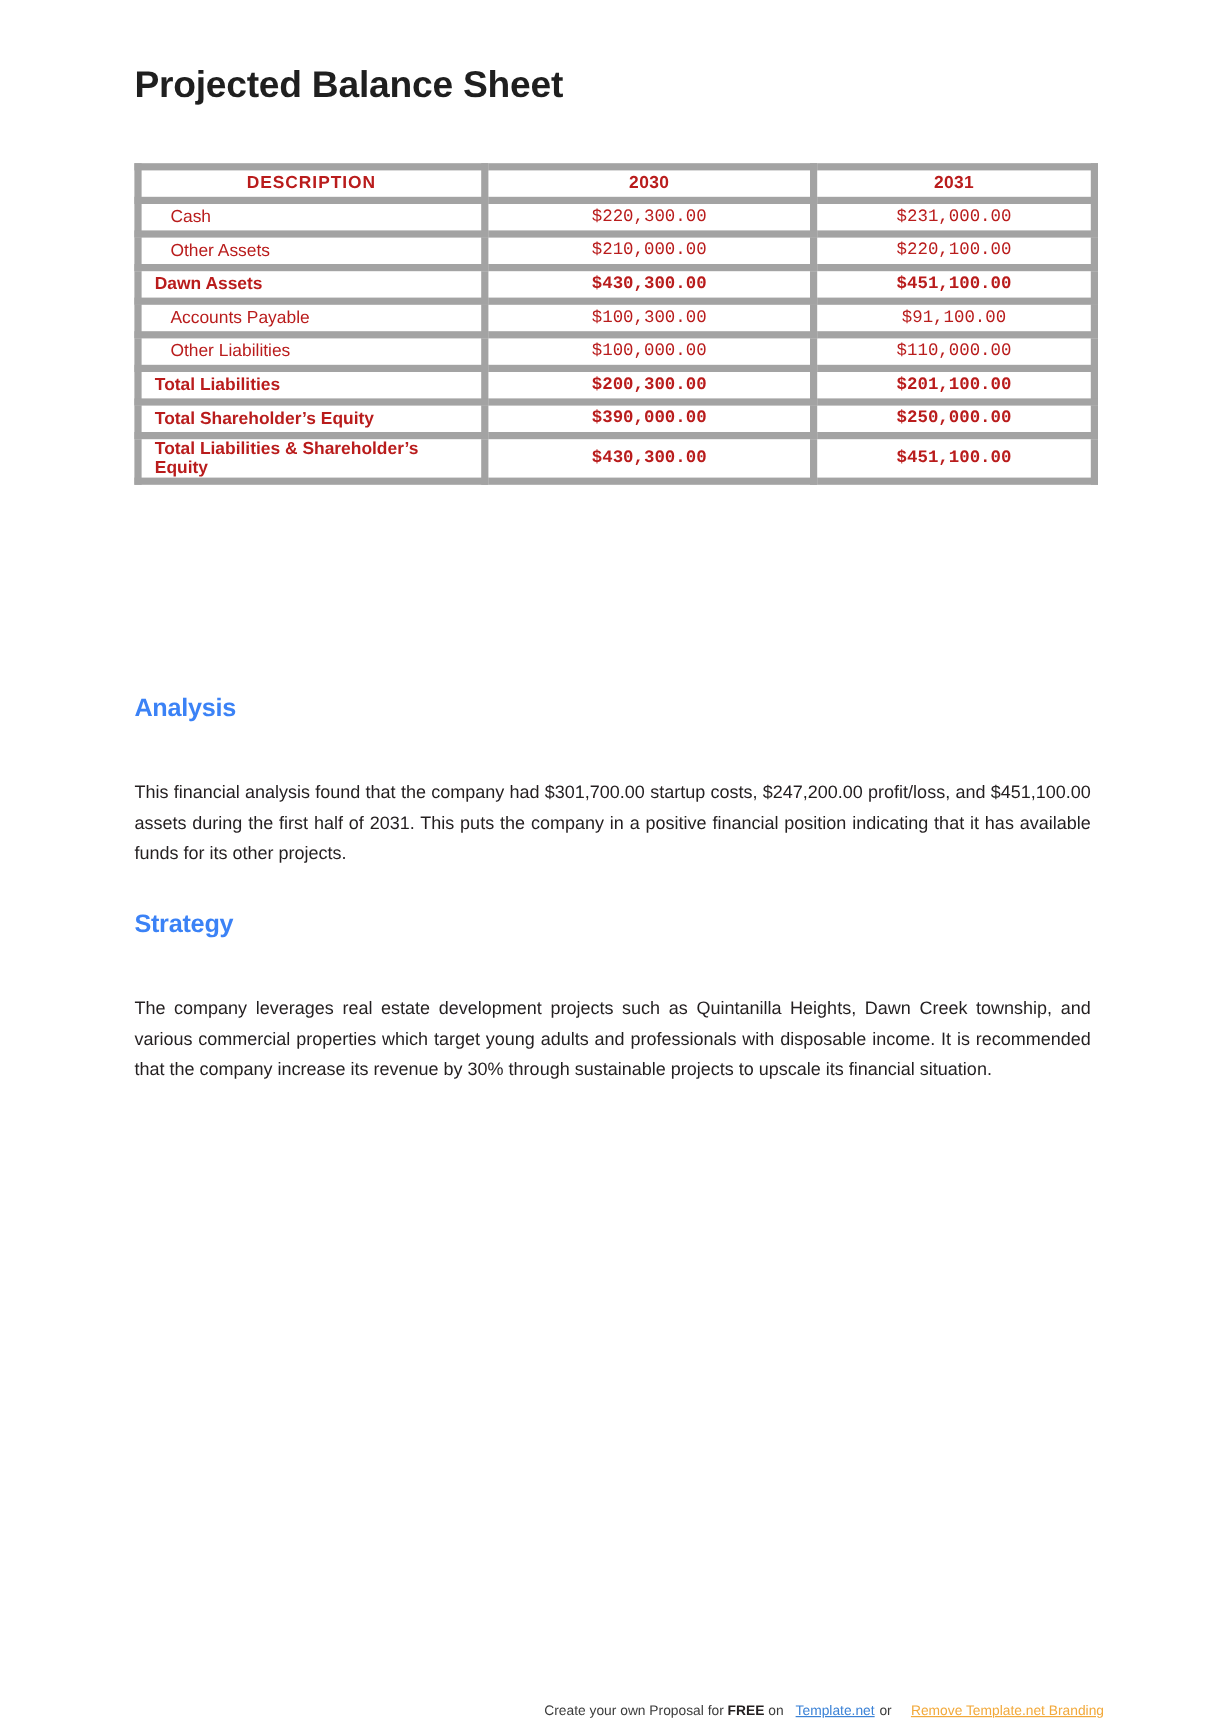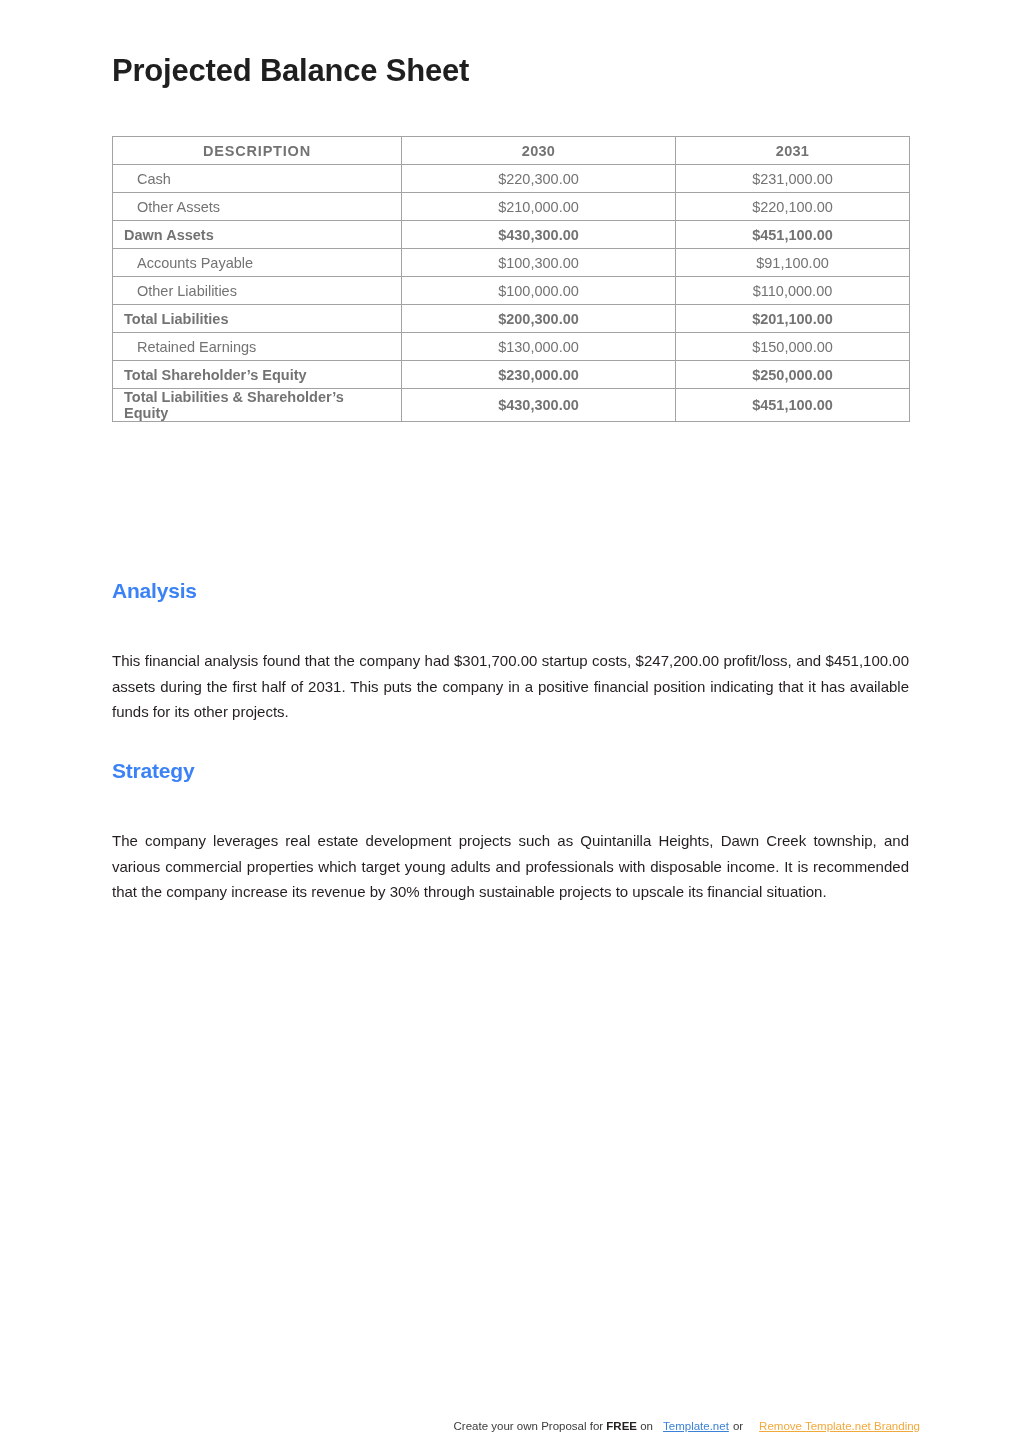--- a/index.html
+++ b/index.html
@@ -47,43 +47,44 @@
     border-collapse: collapse;
     table-layout: fixed;
     font-size: 14.5px;
   }
   table.balance-table col.c-desc { width: 289px; }
   table.balance-table col.c-y1   { width: 274px; }
   table.balance-table col.c-y2   { width: 234px; }
 
   table.balance-table th,
   table.balance-table td {
-    border: 1px solid #a3a3a3;
+    border: 6px solid #a3a3a3;
     height: 28px;
     padding: 0 10px;
-    color: #737373;
+    color: #b91c1c;
     font-weight: normal;
     vertical-align: middle;
     box-sizing: border-box;
   }
   table.balance-table thead th {
     text-align: center;
     font-weight: bold;
     font-size: 14.5px;
     letter-spacing: 0.3px;
   }
   table.balance-table thead th.desc-head {
     letter-spacing: 0.8px;
   }
   table.balance-table td.desc {
     text-align: left;
     padding-left: 24px;
   }
   table.balance-table td.num {
     text-align: center;
+    font-family: Liberation Mono, monospace;
   }
   table.balance-table tr.total td {
     font-weight: bold;
   }
   table.balance-table tr.total td.desc {
     padding-left: 11px;
   }
 
   
   .section-head {
@@ -175,28 +176,23 @@
           <tr>
             <td class="desc">Other Liabilities</td>
             <td class="num">$100,000.00</td>
             <td class="num">$110,000.00</td>
           </tr>
           <tr class="total">
             <td class="desc">Total Liabilities</td>
             <td class="num">$200,300.00</td>
             <td class="num">$201,100.00</td>
           </tr>
-          <tr>
-            <td class="desc">Retained Earnings</td>
-            <td class="num">$130,000.00</td>
-            <td class="num">$150,000.00</td>
-          </tr>
           <tr class="total">
             <td class="desc">Total Shareholder’s Equity</td>
-            <td class="num">$230,000.00</td>
+            <td class="num">$390,000.00</td>
             <td class="num">$250,000.00</td>
           </tr>
           <tr class="total">
             <td class="desc">Total Liabilities &amp; Shareholder’s Equity</td>
             <td class="num">$430,300.00</td>
             <td class="num">$451,100.00</td>
           </tr>
         </tbody>
     </table>
   </div>

